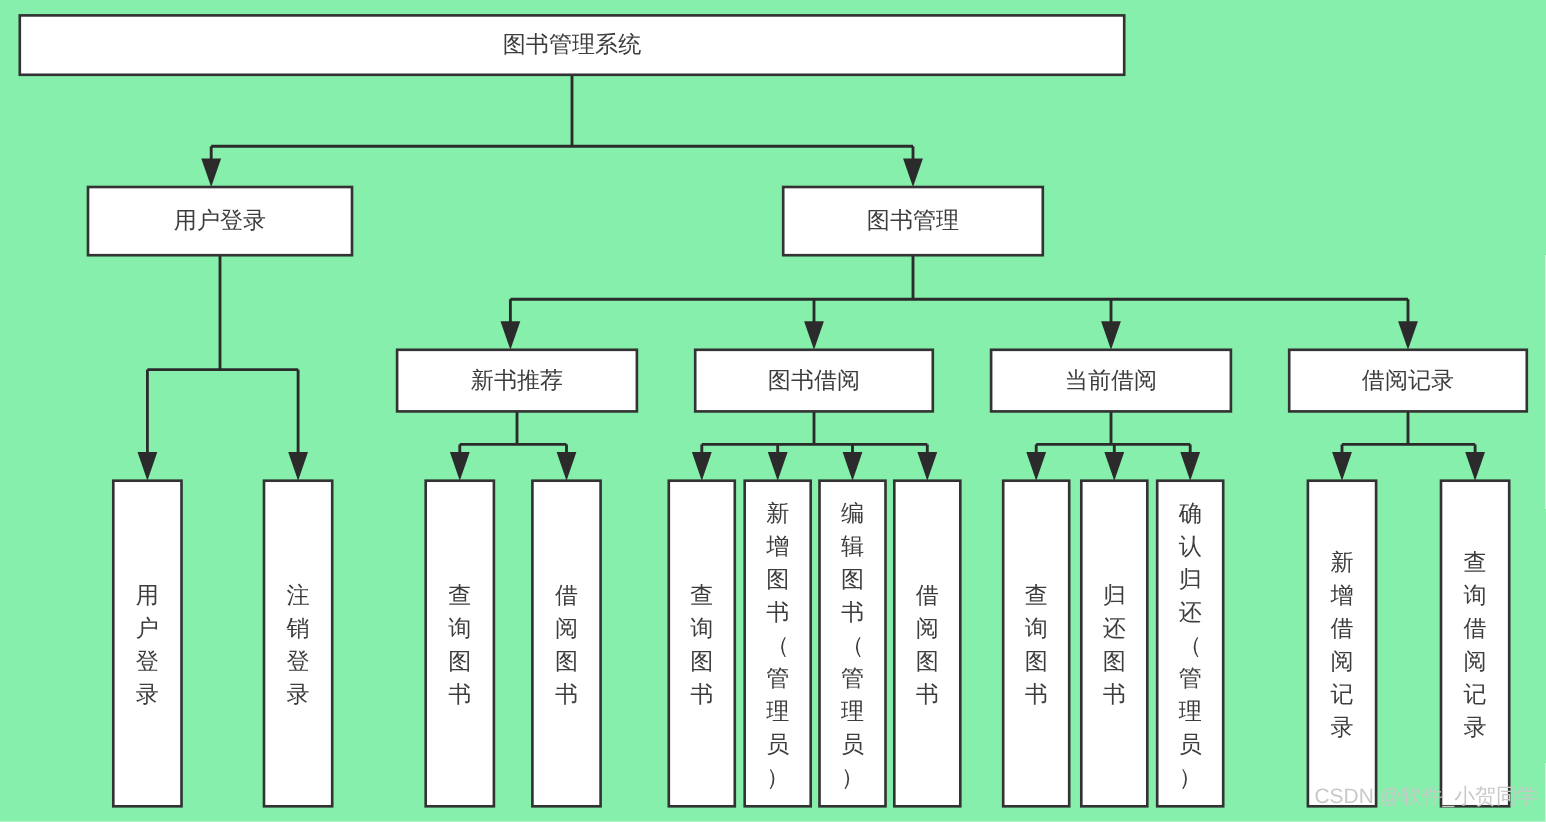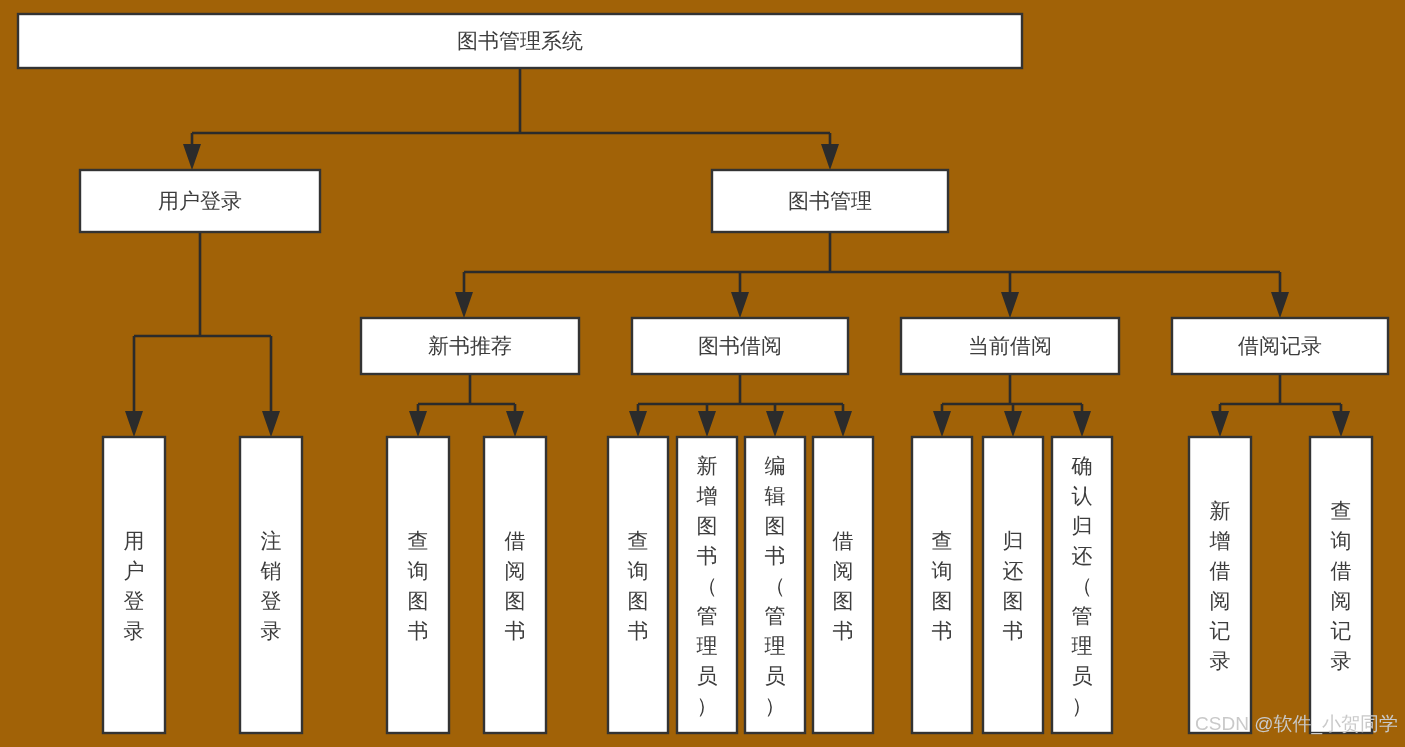--- a/index.html
+++ b/index.html
@@ -8,21 +8,21 @@
     padding: 0;
     background: #ffffff;
   }
   body {
     font-family: "Liberation Sans", "DejaVu Sans", sans-serif;
   }
   #diagram-root {
     position: relative;
     width: 1405px;
     height: 747px;
-    background: #a16207;
+    background: #86efac;
     overflow: hidden;
   }
   svg.diagram-canvas {
     position: absolute;
     left: 0;
     top: 0;
     width: 1405px;
     height: 747px;
     display: block;
   }

